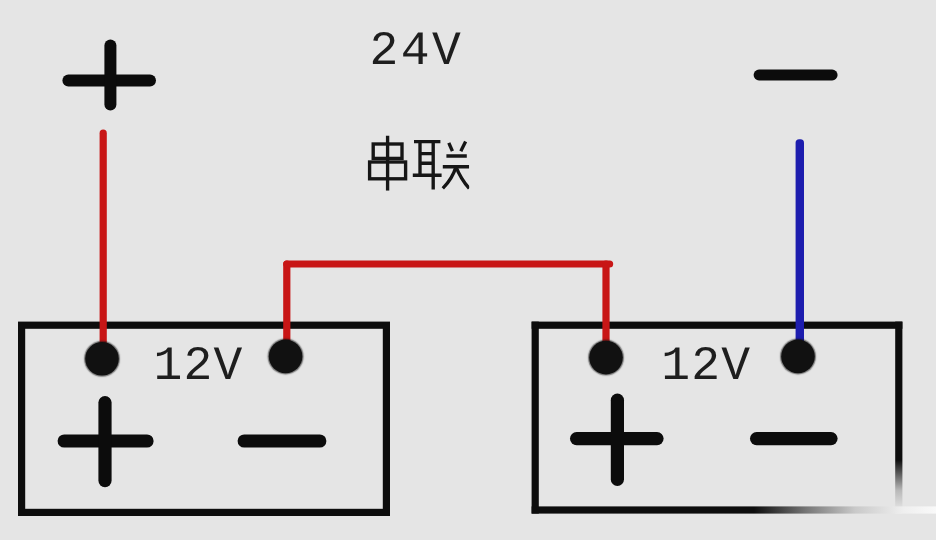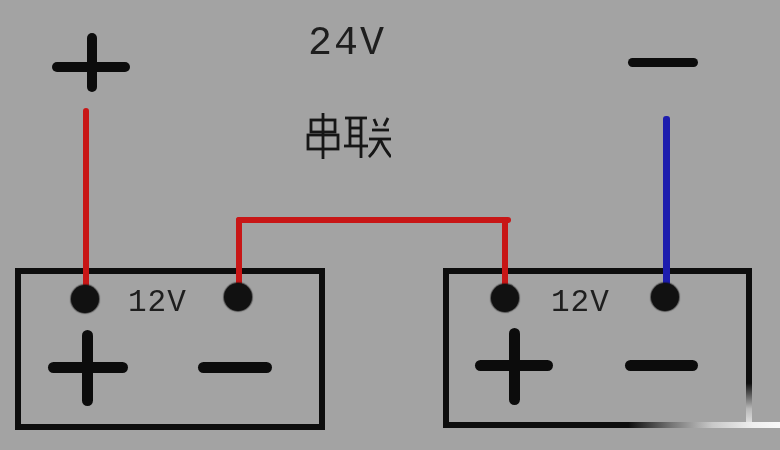--- a/index.html
+++ b/index.html
@@ -1,31 +1,31 @@
 <!DOCTYPE html>
 <html><head>
 <meta charset="utf-8">
 <style>
   html,body{margin:0;padding:0;background:#ffffff;}
   .canvas{
-    position:relative;width:780px;height:450px;background:#a3a3a3;overflow:hidden;
+    position:relative;width:780px;height:450px;background:#e5e5e5;overflow:hidden;
     font-family:"Liberation Mono","DejaVu Sans Mono",monospace;
   }
   .abs{position:absolute;}
   .bar{position:absolute;background:#0c0c0c;border-radius:6px;}
   .wire{position:absolute;border-radius:3px;}
   .wire.red{background:#c81616;}
   .wire.blue{background:#1d1dae;}
   .dot{position:absolute;width:28px;height:28px;border-radius:50%;background:#111;
        box-shadow:0 0 1px 1px rgba(20,20,20,.55);z-index:5;}
   .battery-box{position:absolute;border:6px solid #0d0d0d;box-sizing:border-box;background:transparent;}
   .bseg{position:absolute;background:#0d0d0d;}
   .txt{position:absolute;color:#1e1e1e;line-height:1;white-space:nowrap;}
   .v24{font-size:40px;letter-spacing:2px;}
-  .v12{font-size:31px;letter-spacing:1px;}
+  .v12{font-size:40px;letter-spacing:1px;}
   .cjk-svg{display:block;}
   .sr-only{position:absolute;width:1px;height:1px;overflow:hidden;clip:rect(0 0 0 0);
            clip-path:inset(50%);white-space:nowrap;}
   svg .stroke{stroke:#161616;fill:none;}
 </style>
 </head>
 <body>
 
 <div class="canvas">
 

